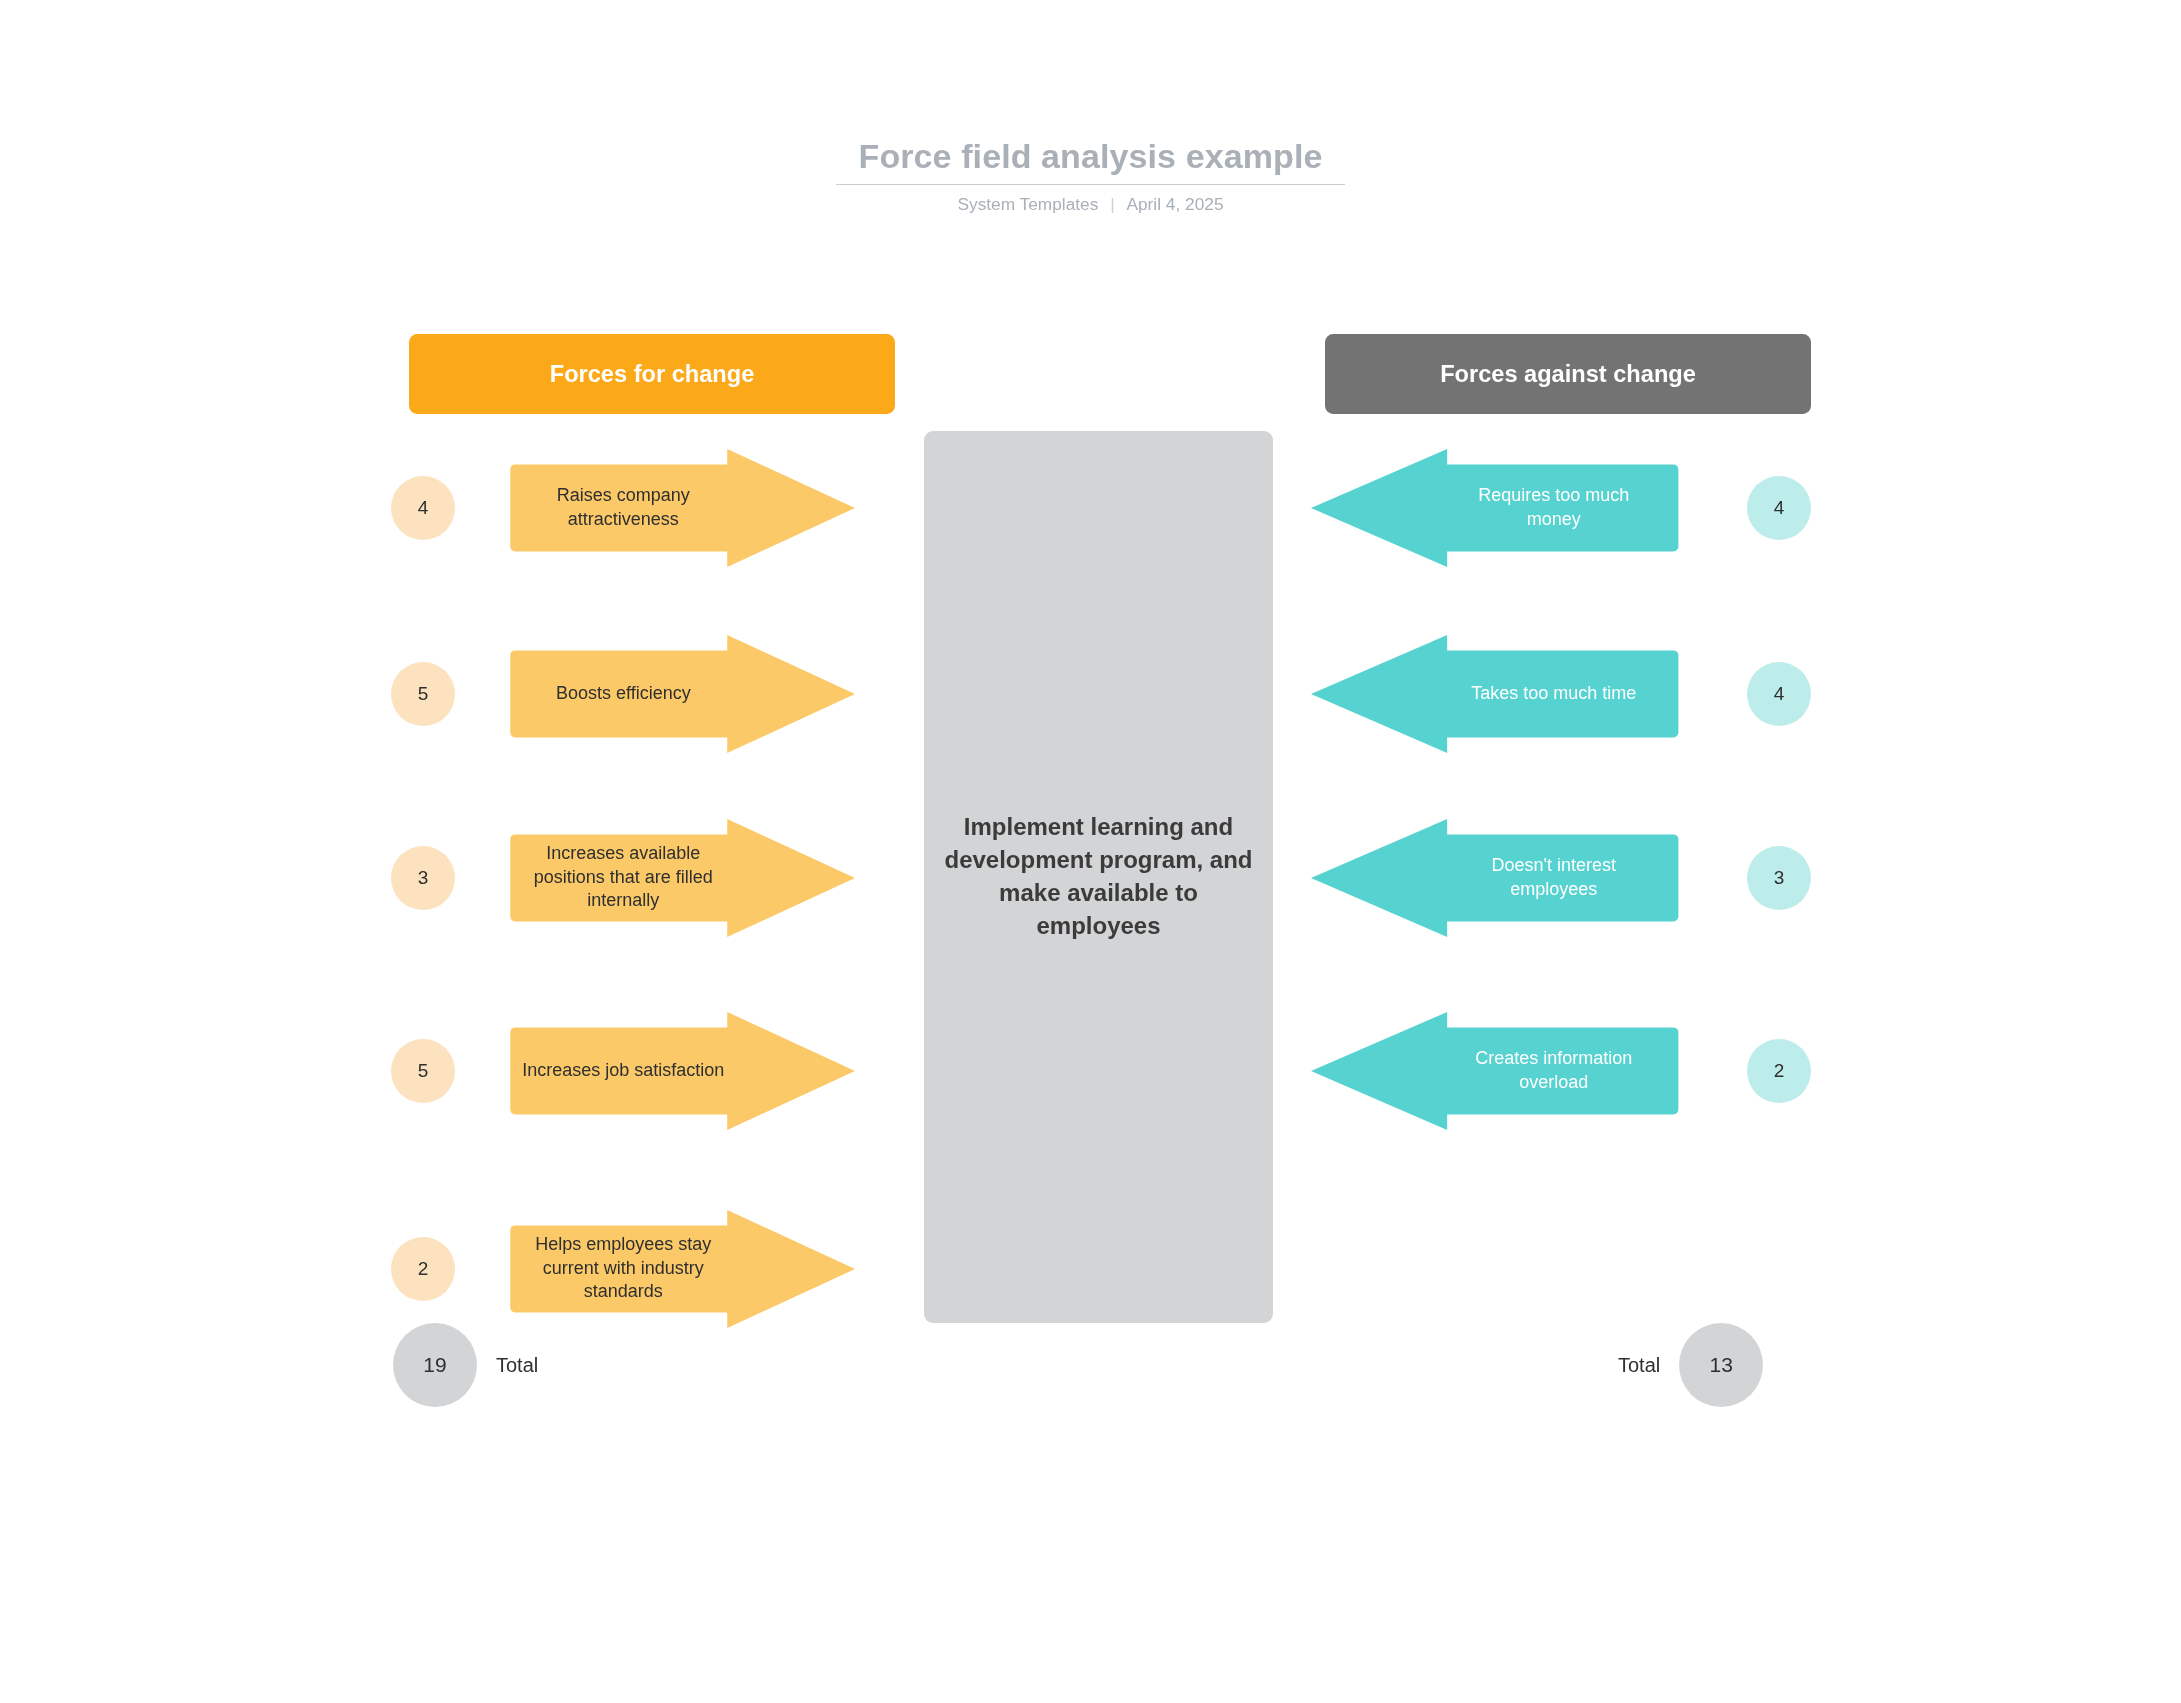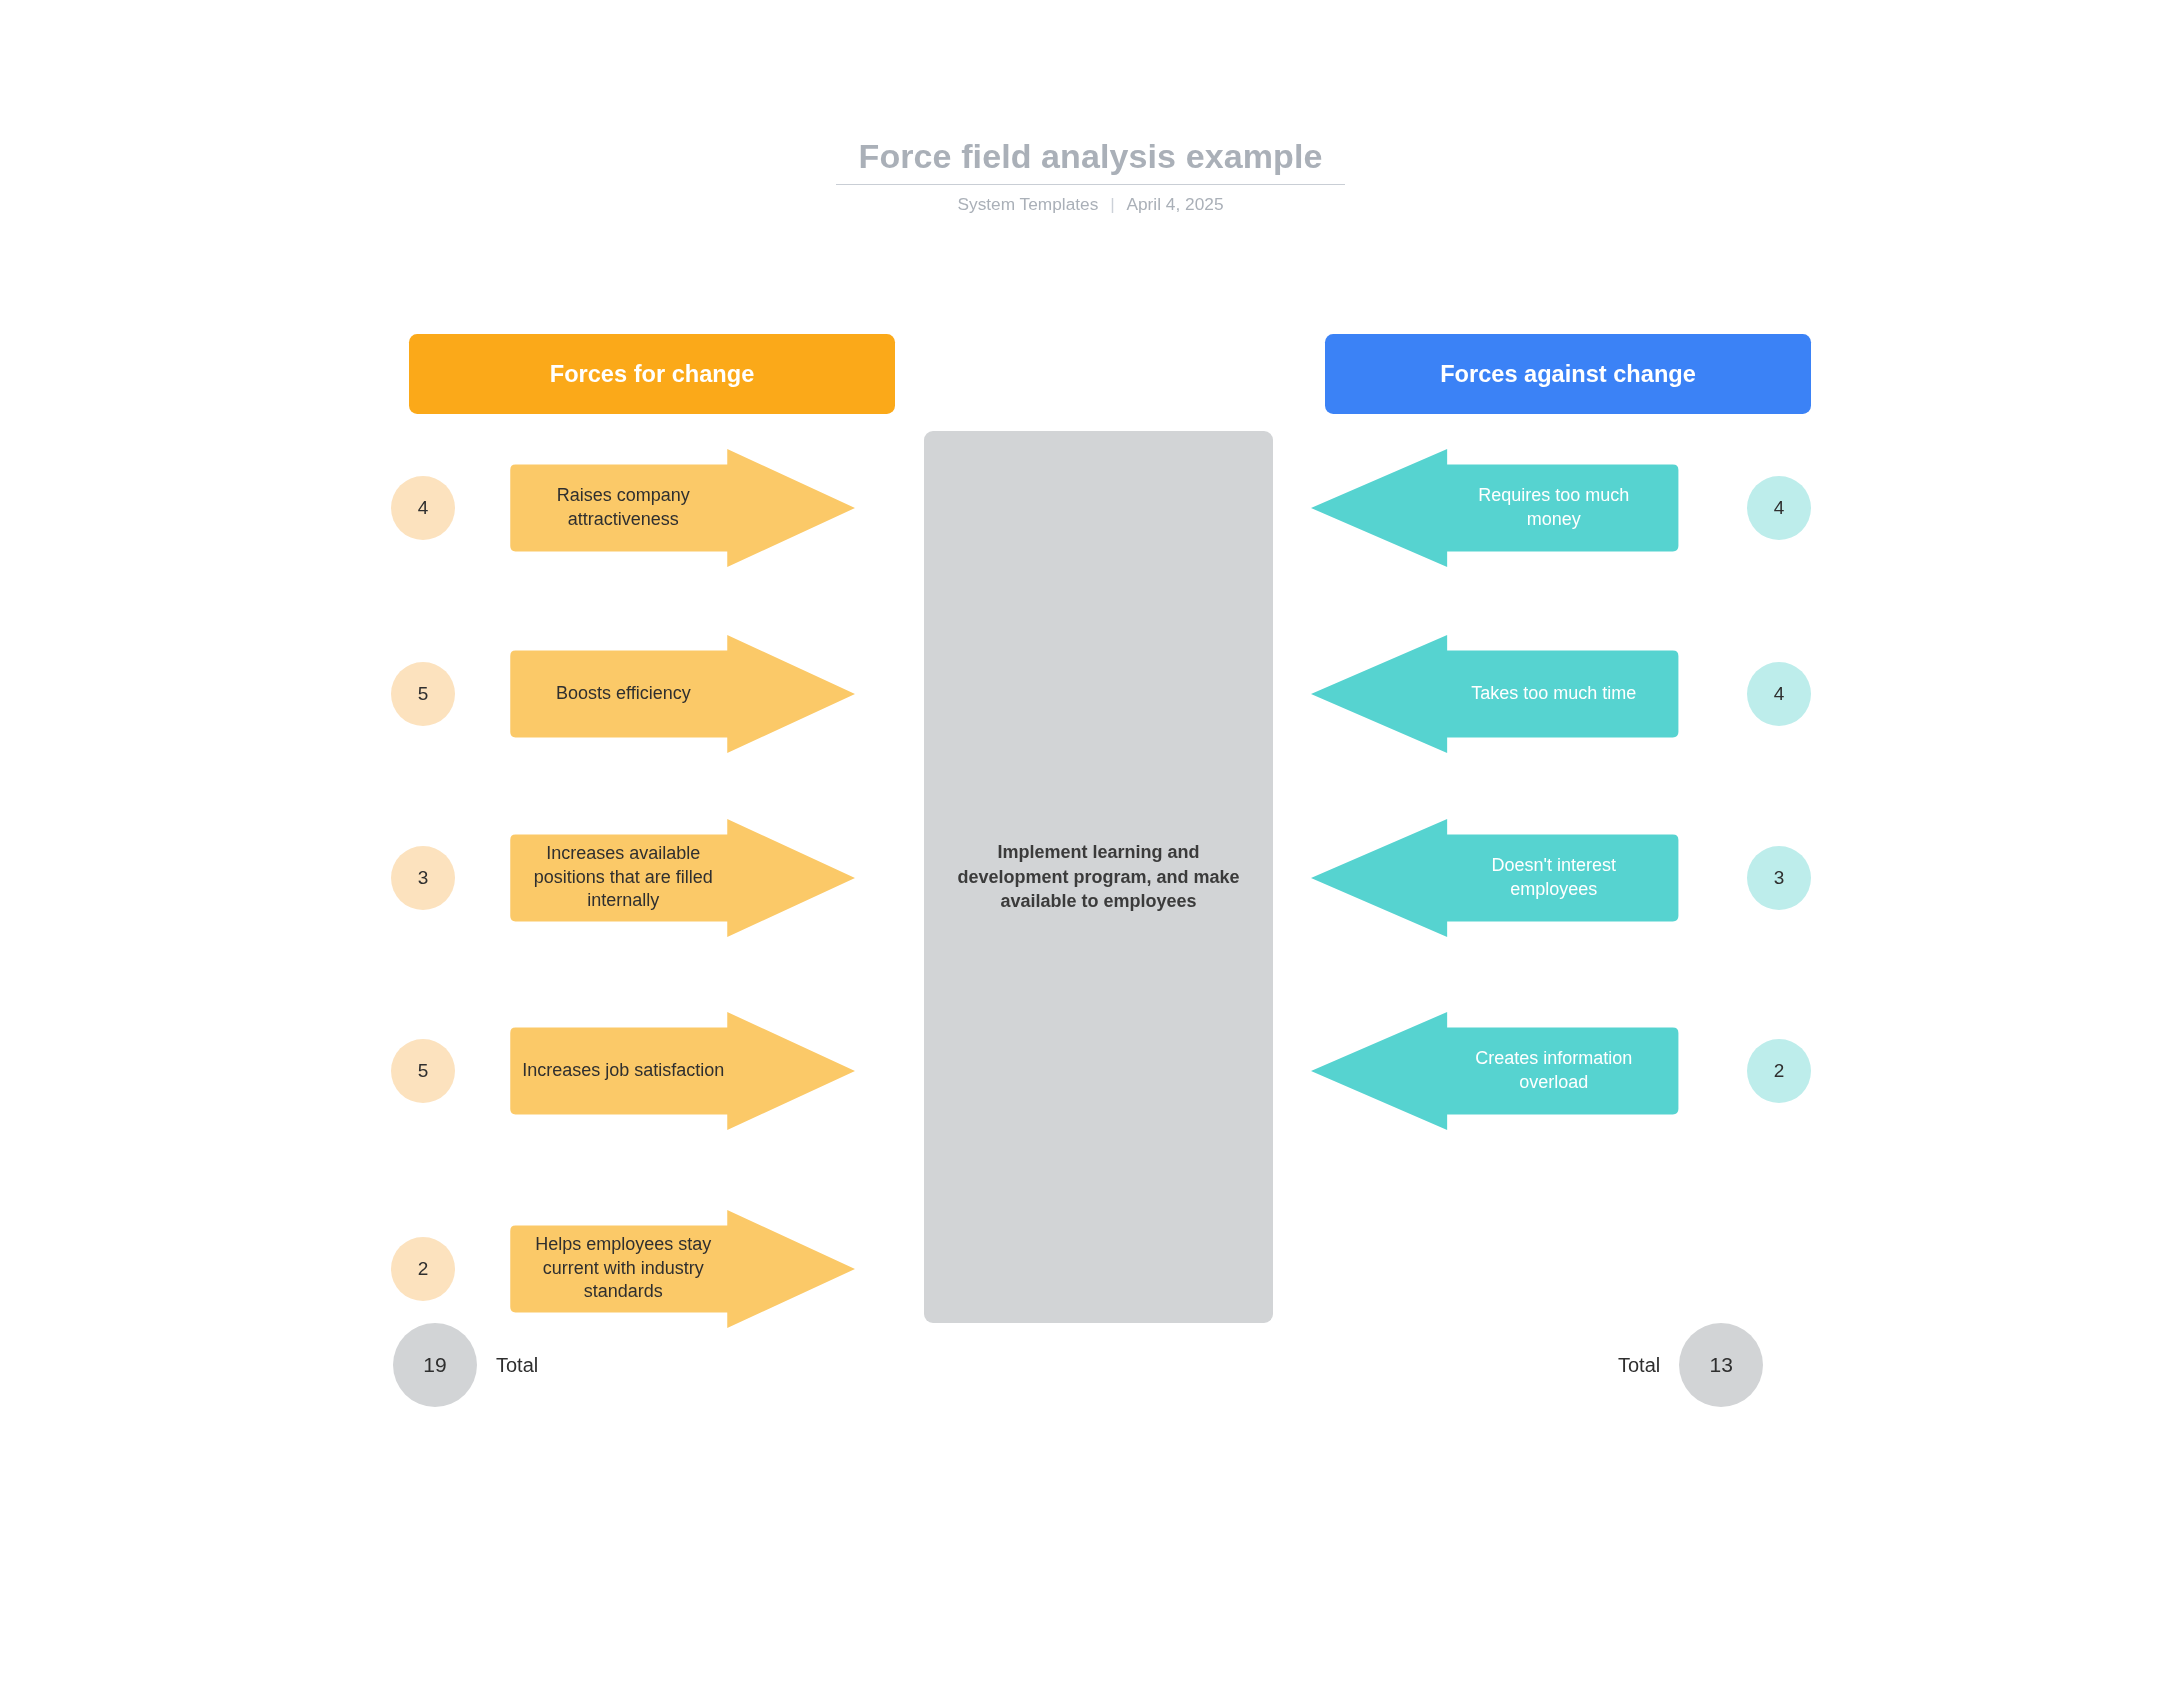--- a/index.html
+++ b/index.html
@@ -63,40 +63,40 @@
   #header-for {
     left: 409px;
     top: 334px;
     width: 486px;
     background: #FBA919;
   }
   #header-against {
     left: 1325px;
     top: 334px;
     width: 486px;
-    background: #3b82f6;
+    background: #737373;
   }
 
   
   #center-box {
     position: absolute;
     left: 924px;
     top: 431px;
     width: 349px;
     height: 892px;
     background: #d2d4d6;
     border-radius: 9px;
     display: flex;
     align-items: center;
     justify-content: center;
     box-sizing: border-box;
     padding: 0 20px;
   }
   #center-box-text {
-    font-size: 18px;
+    font-size: 24px;
     font-weight: bold;
     color: #3b3b3b;
     text-align: center;
     line-height: 1.37;
   }
 
   
   .force-row {
     position: absolute;
     height: 145px;

